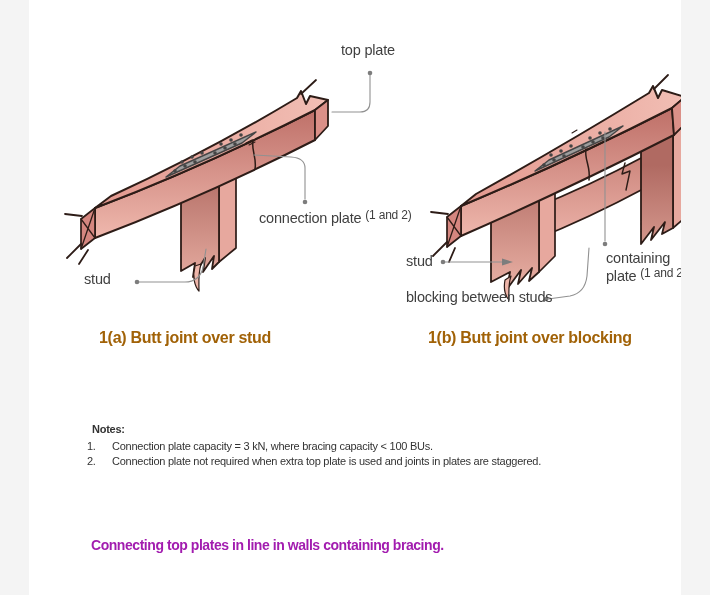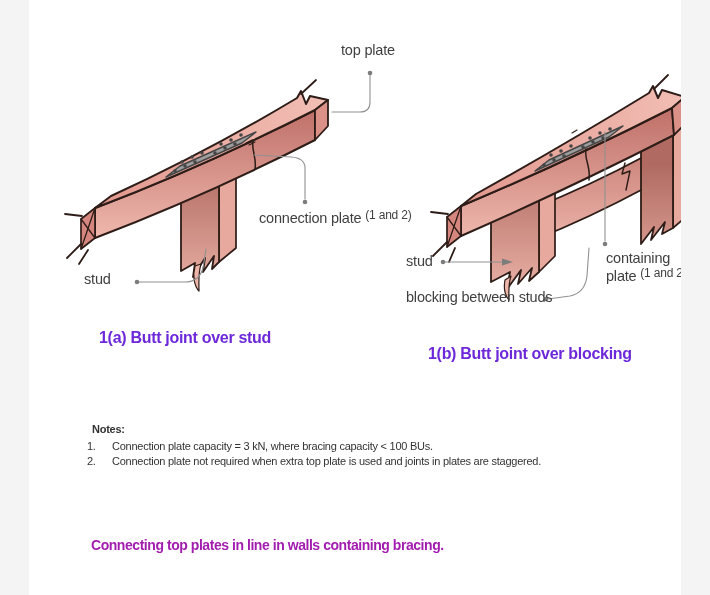--- a/index.html
+++ b/index.html
@@ -19,21 +19,21 @@
     color:#3f3f3f;
     white-space:nowrap;
     line-height:15px;
   }
   .lbl sup{font-size:12px;letter-spacing:-0.2px;vertical-align:4px;}
   .cap{
     position:absolute;
     font-size:16px;
     font-weight:700;
     letter-spacing:-0.3px;
-    color:#6d28d9;
+    color:#a16207;
     white-space:nowrap;
   }
   .notes{
     position:absolute;left:58px;top:422px;width:600px;
     font-size:11px;letter-spacing:-0.25px;color:#333333;line-height:15.6px;
   }
   .notes .nh{font-weight:700;margin:0 0 1px 5px;}
   .note-item{display:flex;}
   .note-item .num{width:25px;flex:0 0 25px;}
   .note-item .ntext div{white-space:nowrap;}
@@ -205,21 +205,21 @@
   <div class="lbl" style="left:577px;top:251px;">
     <div>containing</div>
     <div><span>plate</span>
       <sup>(1 and 2)</sup>
     </div>
   </div>
 
   <div class="lbl" style="left:377px;top:290px;text-align:center;">blocking between studs</div>
 
   <div class="cap" style="left:70px;top:329px;">1(a) Butt joint over stud</div>
-  <div class="cap" style="left:399px;top:329px;margin-top:16px;">1(b) Butt joint over blocking</div>
+  <div class="cap" style="left:399px;top:329px;">1(b) Butt joint over blocking</div>
 
   <div class="notes">
     <div class="nh">Notes:</div>
     <div class="note-item">
       <span class="num">1.</span>
       <div class="ntext">
         <div>Connection plate capacity = 3 kN, where bracing capacity &lt; 100 BUs.</div>
       </div>
     </div>
     <div class="note-item">

